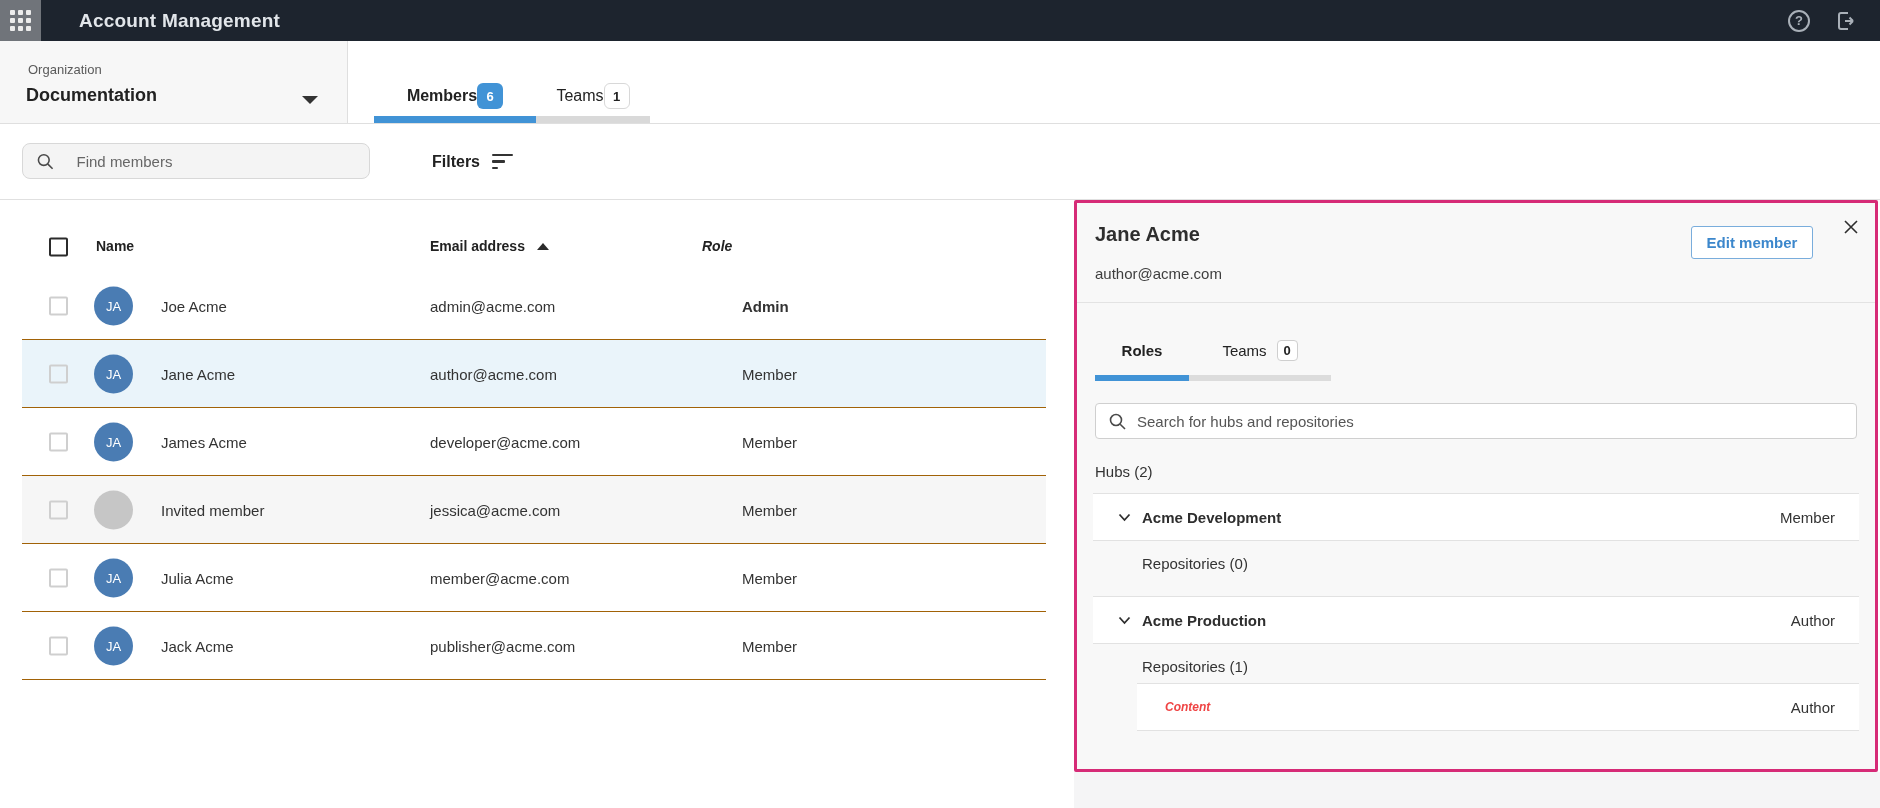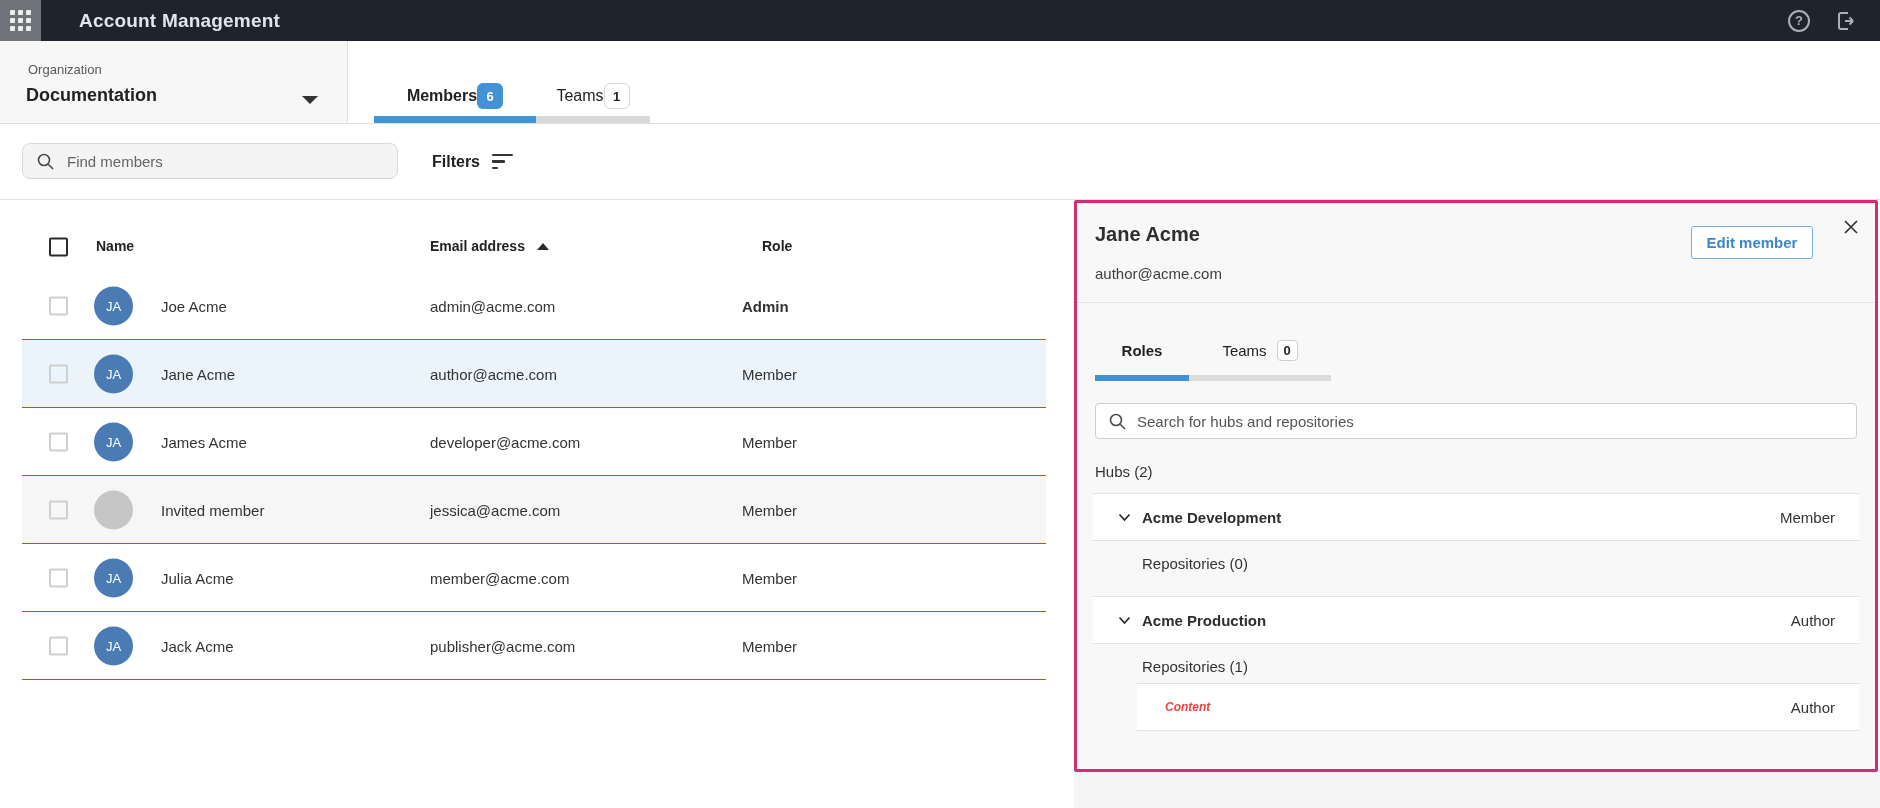--- a/index.html
+++ b/index.html
@@ -40,39 +40,39 @@
   .tab-underline { position: absolute; left: 0; right: 0; bottom: 0; height: 7px; }
   .tab.active .tab-underline { background: #4193D6; }
   .tab:not(.active) .tab-underline { background: #D9D9D9; }
   .badge-blue { min-width: 26px; height: 26px; padding: 0 4px; border-radius: 6px; background: #4193D6;
     color: #fff; font-size: 13px; font-weight: bold; display: flex; align-items: center; justify-content: center; }
   .badge-white { min-width: 26px; height: 26px; padding: 0 4px; border-radius: 6px; background: #fff;
     border: 1px solid #D8D8D8; color: #222; font-size: 13px; font-weight: bold;
     display: flex; align-items: center; justify-content: center; }
   
   .toolbar { position: absolute; left: 0; top: 124px; width: 1880px; height: 75px; background: #fff; }
-  .find-box { position: absolute; left: 22px; top: 19px; width: 376px; height: 36px;
+  .find-box { position: absolute; left: 22px; top: 19px; width: 348px; height: 36px;
     background: #F4F4F4; border: 1px solid #D8D8D8; border-radius: 8px;
-    display: flex; align-items: center; padding-left: 13px; gap: 12px; }
+    display: flex; align-items: center; padding-left: 13px; gap: 22px; }
   .find-box input { border: none; outline: none; background: transparent; font-size: 15px;
     width: 300px; font-family: inherit; color: #333; }
   .find-box input::placeholder { color: #666; }
   .filters-wrap { position: absolute; left: 432px; top: 0; height: 75px; display: flex;
     align-items: center; gap: 12px; cursor: pointer; }
   .filters-label { font-size: 16px; font-weight: bold; color: #222; }
   .filter-bars { display: flex; flex-direction: column; gap: 4px; align-items: flex-start; }
   .filter-bars i { display: block; height: 2.5px; background: #333; border-radius: 1px; }
   .fb1 { width: 21px; } .fb2 { width: 13px; } .fb3 { width: 6px; }
   .page-divider { position: absolute; left: 0; top: 199px; width: 1880px; height: 1px; background: #E0E0E0; }
   
   .table { position: absolute; left: 22px; top: 200px; width: 1024px; }
   .thead { position: relative; height: 72px; }
   .th { position: absolute; top: 38px; font-size: 14px; font-weight: bold; color: #222;
     display: flex; align-items: center; gap: 12px; }
-  .th-name { left: 74px; } .th-email { left: 408px; cursor: pointer; } .th-role { left: 740px; }
+  .th-name { left: 74px; } .th-email { left: 408px; cursor: pointer; } .th-role { left: 680px; font-style: italic; }
   .sort-caret { width: 0; height: 0; border-left: 6px solid transparent;
     border-right: 6px solid transparent; border-bottom: 7px solid #2b2b2b; }
   .checkbox { position: absolute; left: 27px; top: 50%; transform: translateY(-50%);
     width: 19px; height: 19px; border: 2px solid #CFCFCF; border-radius: 2px; cursor: pointer; background: transparent; }
   .thead .checkbox { top: 47px; border-color: #2B2B2B; }
   .row { position: relative; height: 68px; border-bottom: 1px solid #a16207; background: #fff; cursor: pointer; }
   .row.selected { background: #EAF4FA; }
   .row.pending { background: #F6F6F6; }
   .avatar { position: absolute; left: 72px; top: 50%; transform: translateY(-50%);
     width: 39px; height: 39px; border-radius: 50%; background: #4A7CB3; color: #fff;

